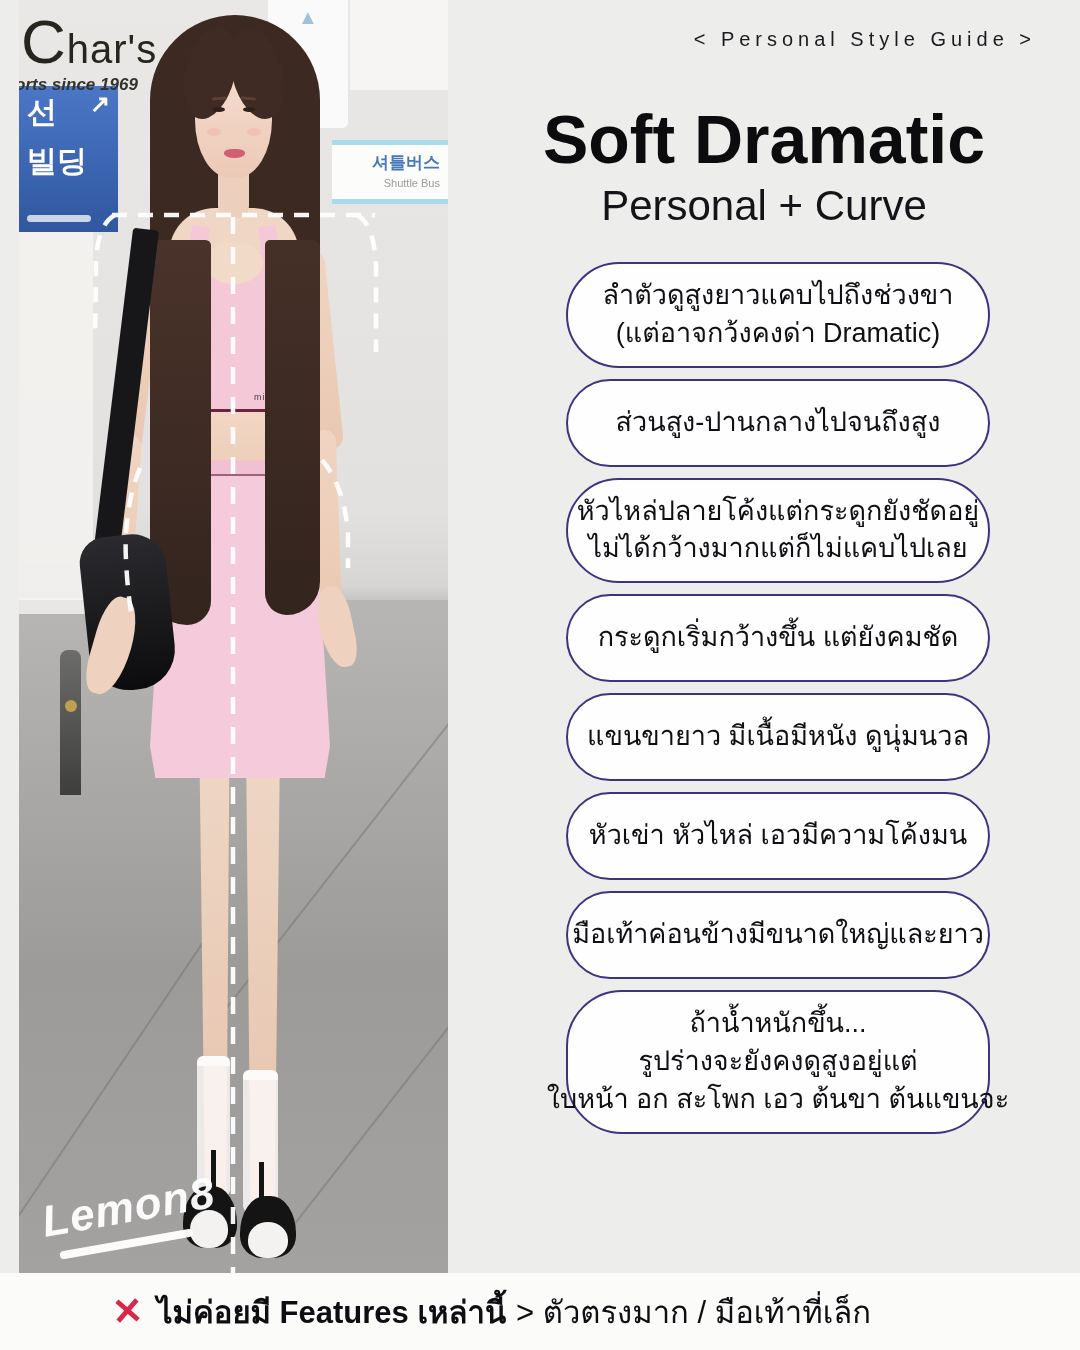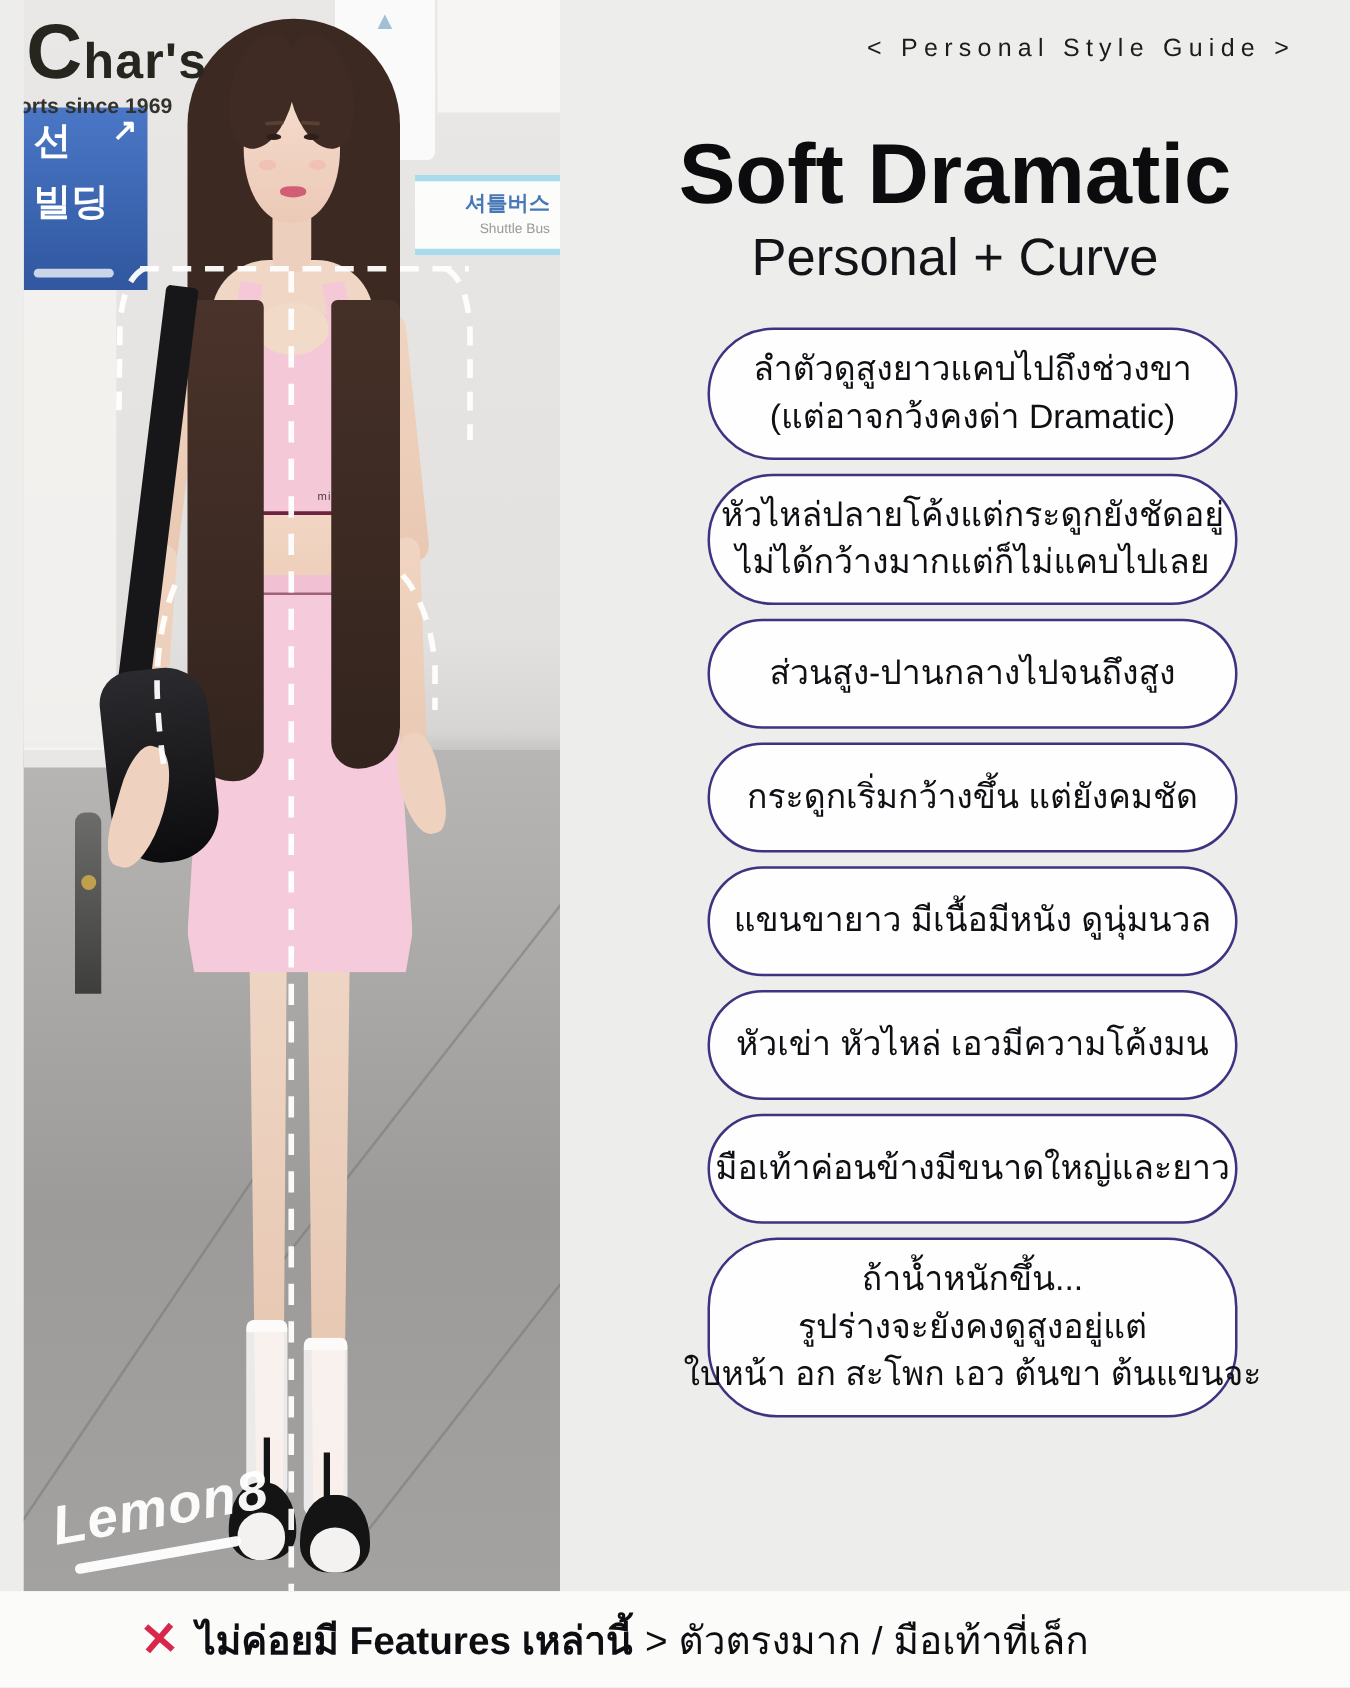--- a/index.html
+++ b/index.html
@@ -36,23 +36,23 @@
   .sign-head { position:absolute; left:249px; top:0; width:80px; height:128px; background:#fbfafa; border-radius:0 0 6px 6px; }
   .sign-head .mtn { color:#9fc0d8; font-size:20px; text-align:center; display:block; margin-top:6px; }
   .sign-head2 { position:absolute; left:331px; top:0; width:98px; height:90px; background:#f6f5f4; }
   .sign-shuttle { position:absolute; left:313px; top:140px; width:116px; height:64px; background:#fcfcfb;
                   border-top:5px solid #a8dcec; border-bottom:5px solid #a8dcec; padding:6px 8px 0 0; text-align:right; }
   .sign-shuttle .ko { color:#4878b8; font-size:17px; font-weight:700; }
   .sign-shuttle .en { color:#9a9a98; font-size:11px; display:block; margin-top:3px; }
 
   
   .chars { position:absolute; left:2px; top:6px; z-index:22; color:#26261f; }
-  .chars .main { display:block; font-size:40px; font-weight:700; letter-spacing:1px; }
+  .chars .main { display:block; font-size:40px; font-weight:400; letter-spacing:1px; }
   .chars .main::first-letter { font-size:62px; }
-  .chars .sub { display:block; font-size:17px; font-weight:700; margin-left:-6px; margin-top:-2px; color:#33332e; }
+  .chars .sub { display:block; font-size:17px; font-weight:700; font-style:italic; margin-left:-6px; margin-top:-2px; color:#33332e; }
 
   
   .hair-back { position:absolute; left:131px; top:15px; width:170px; height:315px; background:#3c2a22;
                border-radius:85px 85px 30px 30px; z-index:2; }
   .hair-strand-l { position:absolute; left:131px; top:240px; width:61px; height:385px; z-index:6;
                    background:linear-gradient(#4a332a,#33241e); border-radius:10px 6px 26px 40px; }
   .hair-strand-r { position:absolute; left:246px; top:240px; width:55px; height:375px; z-index:6;
                    background:linear-gradient(#453027,#33241e); border-radius:6px 10px 40px 26px; }
   .shoulders { position:absolute; left:150px; top:208px; width:130px; height:62px; background:#f0d6c4;
                border-radius:46px 46px 0 0; z-index:3; }
@@ -243,25 +243,25 @@
   <div class="panel">
     <div class="tag">&lt; Personal Style Guide &gt;</div>
     <h1 class="title">Soft Dramatic</h1>
     <div class="subtitle">Personal + Curve</div>
     <div class="features">
         <div class="pill bold">
           <div class="pill-line">ลำตัวดูสูงยาวแคบไปถึงช่วงขา</div>
           <div class="pill-line">(แต่อาจกว้งคงด่า Dramatic)</div>
         </div>
         <div class="pill">
+          <div class="pill-line">ส่วนสูง-ปานกลางไปจนถึงสูง</div>
+        </div>
+        <div class="pill">
           <div class="pill-line">หัวไหล่ปลายโค้งแต่กระดูกยังชัดอยู่</div>
           <div class="pill-line">ไม่ได้กว้างมากแต่ก็ไม่แคบไปเลย</div>
-        </div>
-        <div class="pill">
-          <div class="pill-line">ส่วนสูง-ปานกลางไปจนถึงสูง</div>
         </div>
         <div class="pill">
           <div class="pill-line">กระดูกเริ่มกว้างขึ้น แต่ยังคมชัด</div>
         </div>
         <div class="pill">
           <div class="pill-line">แขนขายาว มีเนื้อมีหนัง ดูนุ่มนวล</div>
         </div>
         <div class="pill">
           <div class="pill-line">หัวเข่า หัวไหล่ เอวมีความโค้งมน</div>
         </div>

